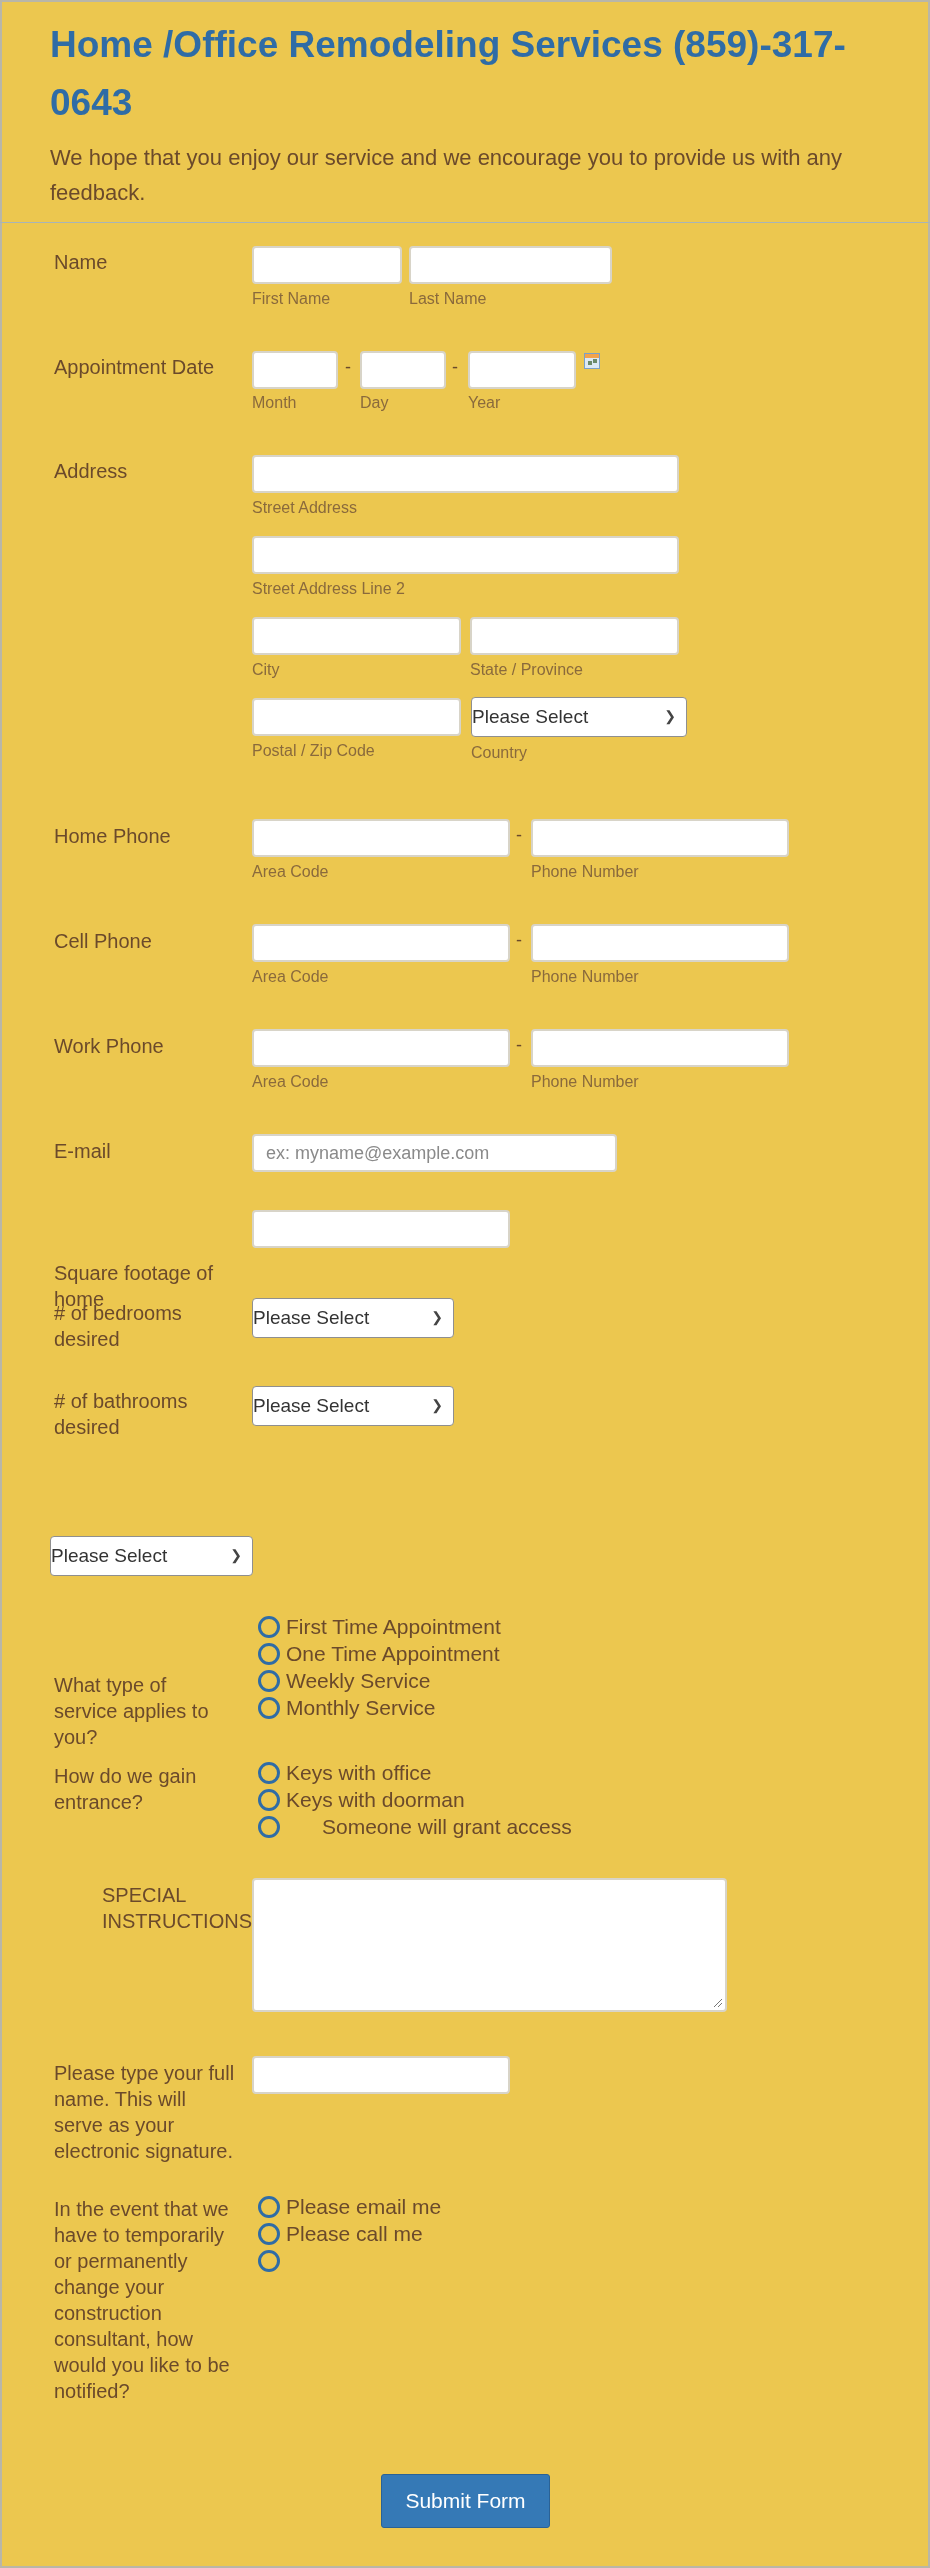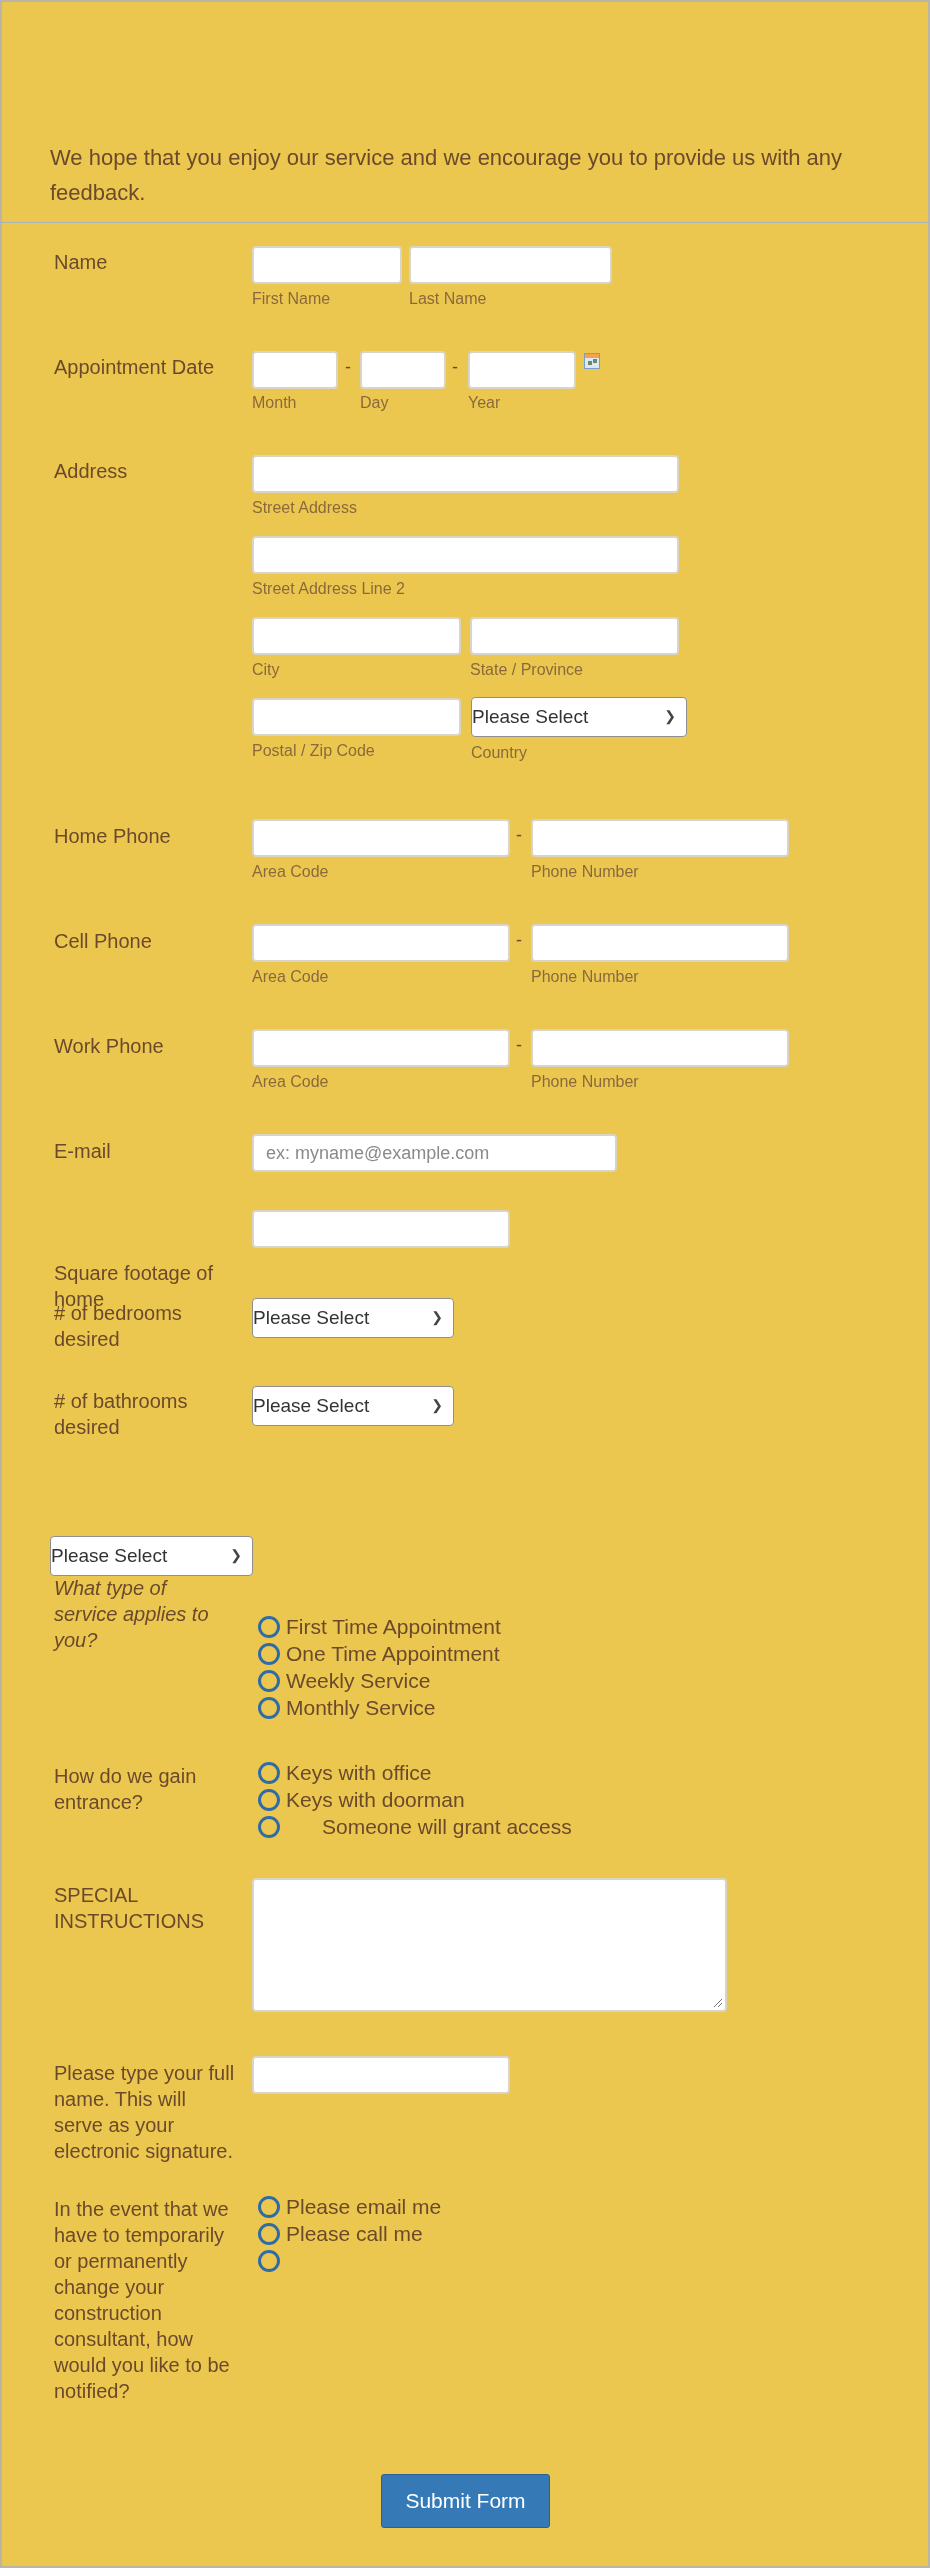--- a/index.html
+++ b/index.html
@@ -86,20 +86,21 @@
     color: #fff; font-size: 21px; font-family: "Liberation Sans", sans-serif;
     display: flex; align-items: center; justify-content: center;
   }
 </style>
 </head>
 <body>
 
 <div class="frame"></div>
 
 <div class="header">
+  <h1 class="title">Home /Office Remodeling Services (859)-317-0643</h1>
   <p class="subtitle">We hope that you enjoy our service and we encourage you to provide us with any feedback.</p>
 </div>
 
 <div class="label" style="top:249px;">Name</div>
 <input class="input" style="left: 252px; top: 246px; width: 150px;" type="text">
 <input class="input" style="left: 409px; top: 246px; width: 203px;" type="text">
 <div class="sublabel" style="left:252px;top:289px;">First Name</div>
 <div class="sublabel" style="left:409px;top:289px;">Last Name</div>
 
 <div class="label" style="top:354px;">Appointment Date</div>
@@ -178,21 +179,21 @@
   <span class="chev">❯</span>
 </div>
 
 <div class="label" style="left:50px;top:1473px;width:850px;">
 </div>
 <div class="select" style="left:50px;top:1536px;width:203px;">
   <span>Please Select</span>
   <span class="chev">❯</span>
 </div>
 
-<div class="label" style="top:1575px;font-style:italic;">
+<div class="label" style="top:1672px;">
   <div>What type of</div>
   <div>service applies to</div>
   <div>you?</div>
 </div>
 <div class="radio-row" style="left:258px;top:1613px;">
   <span class="radio"></span>
   <span class="radio-label">First Time Appointment</span>
 </div>
 <div class="radio-row" style="left:258px;top:1640px;">
   <span class="radio"></span>
@@ -217,21 +218,21 @@
 </div>
 <div class="radio-row" style="left:258px;top:1786px;">
   <span class="radio"></span>
   <span class="radio-label">Keys with doorman</span>
 </div>
 <div class="radio-row" style="left:258px;top:1813px;gap:36px;">
   <span class="radio"></span>
   <span class="radio-label">Someone will grant access</span>
 </div>
 
-<div class="label" style="top:1882px;">
+<div class="label" style="top:1882px;margin-left:48px;">
   <div>SPECIAL</div>
   <div>INSTRUCTIONS</div>
 </div>
 <div class="textarea" style="left:252px;top:1878px;width:475px;height:134px;">
   <span class="grip"></span>
 </div>
 
 <div class="label" style="top:2060px;">
   <div>Please type your full</div>
   <div>name. This will</div>

